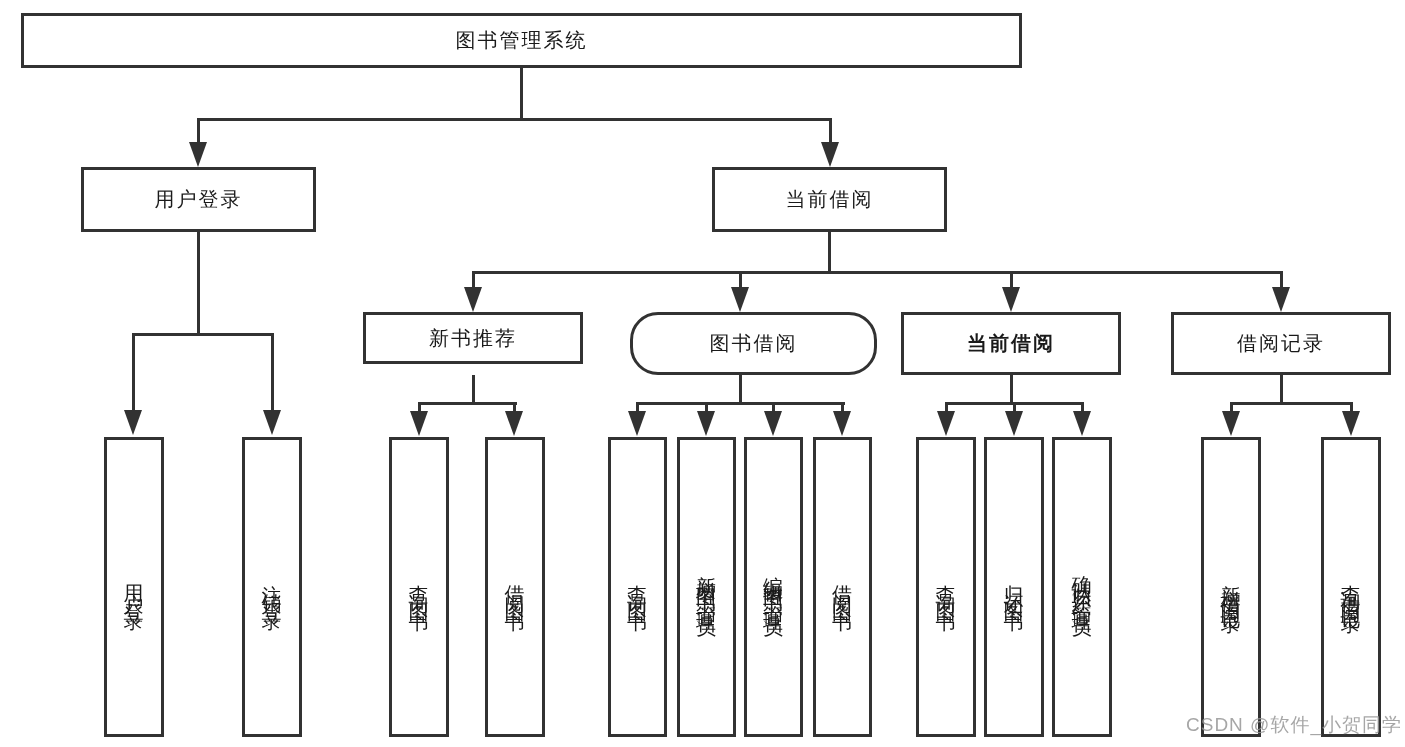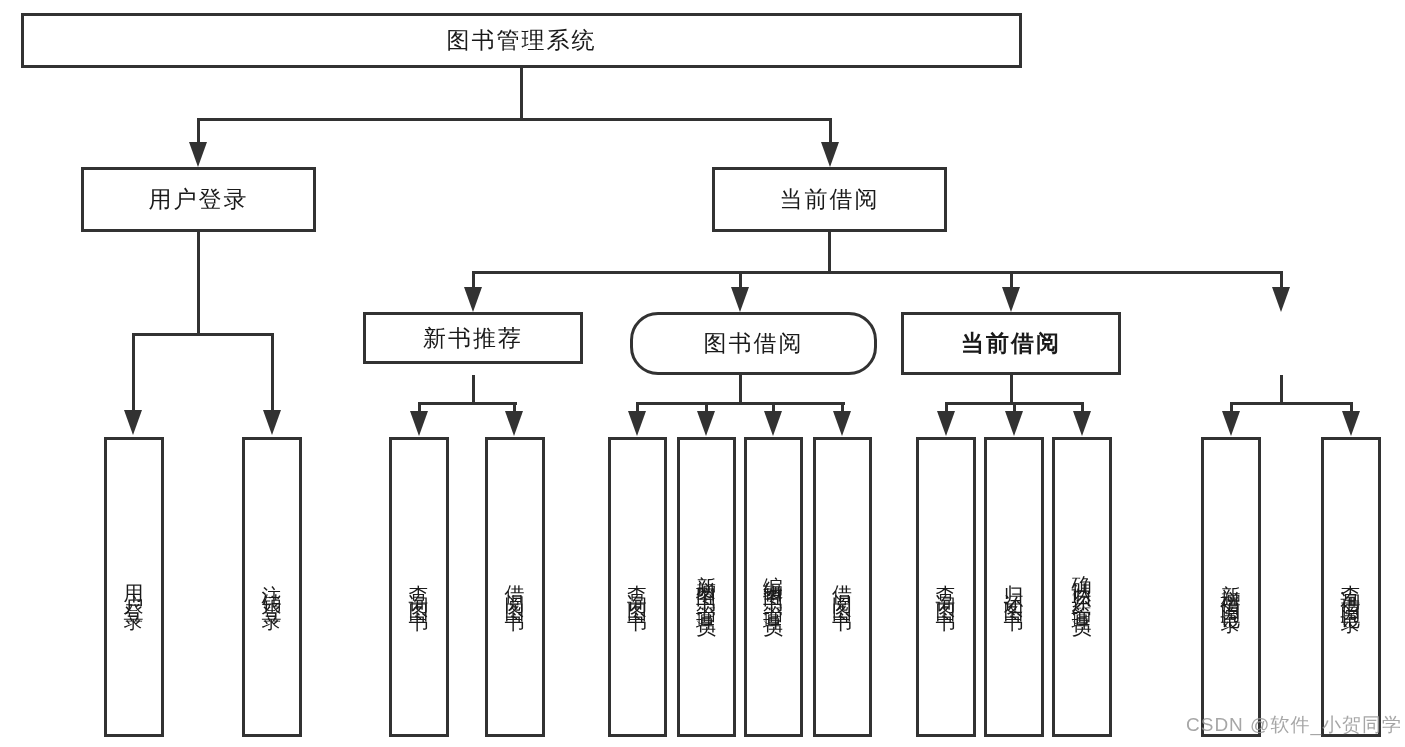--- a/index.html
+++ b/index.html
@@ -16,21 +16,21 @@
   }
   .canvas{position:relative;width:1405px;height:747px;background:var(--background);}
   .box{
     position:absolute;
     box-sizing:border-box;
     border:3px solid var(--line);
     background:#fff;
     display:flex;
     align-items:center;
     justify-content:center;
-    font-size:23px;
+    font-size:20px;
     color:var(--text);
     letter-spacing:2px;
     text-align:center;
   }
   .leaf{
     writing-mode:vertical-rl;
     text-orientation:mixed;
     letter-spacing:9px;
     font-size:20px;
     line-height:1;
@@ -96,20 +96,23 @@
   <div class="arrow" style="left:1272px;top:287px;"></div>
 
   <div class="box" style="left:363px;top:312px;width:220px;height:52px;">
     <span>新书推荐</span>
   </div>
   <div class="box" style="left:630px;top:312px;width:247px;height:63px;border-radius:28px;">
     <span>图书借阅</span>
   </div>
   <div class="box" style="left:901px;top:312px;width:220px;height:63px;font-weight:bold;">
     <span>当前借阅</span>
+  </div>
+  <div class="box" style="left:1171px;top:312px;width:220px;height:63px;">
+    <span>借阅记录</span>
   </div>
 
   <div class="vline" style="left:472px;top:375px;width:3px;height:30px;"></div>
   <div class="hline" style="left:418px;top:402px;width:99px;height:3px;"></div>
   <div class="vline" style="left:418px;top:402px;width:3px;height:11px;"></div>
   <div class="arrow" style="left:410px;top:411px;"></div>
   <div class="vline" style="left:513px;top:402px;width:3px;height:11px;"></div>
   <div class="arrow" style="left:505px;top:411px;"></div>
 
   <div class="vline" style="left:739px;top:375px;width:3px;height:30px;"></div>

